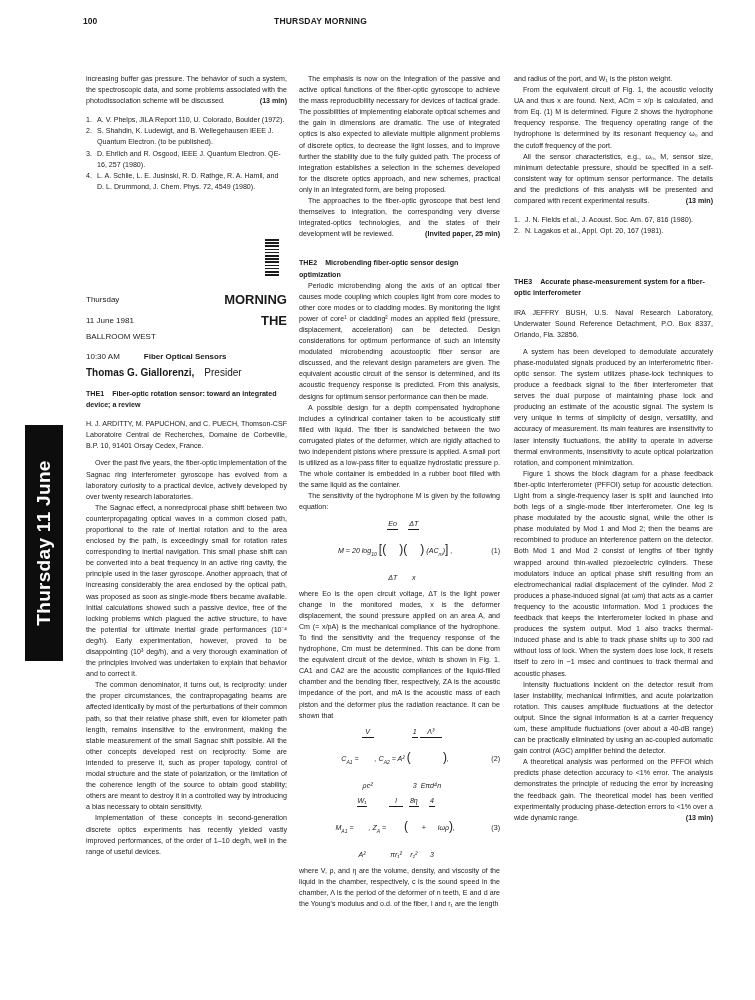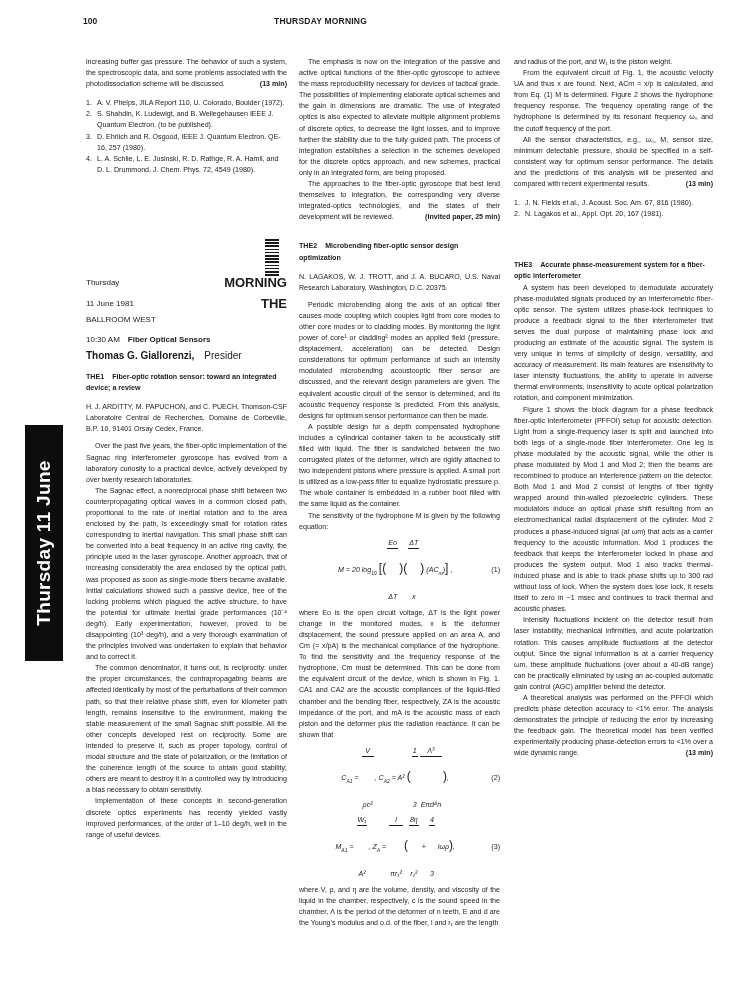--- a/index.html
+++ b/index.html
@@ -1,36 +1,36 @@
 <!DOCTYPE html>
 <html><head>
 <meta charset="utf-8">
 <style>
   html, body { margin: 0; padding: 0; background: #ffffff; }
   body { width: 755px; height: 1000px; position: relative; overflow: hidden;
          font-family: "Liberation Sans", sans-serif; color: #1a1a1a; }
   .page-num { position: absolute; left: 83px; top: 16px; font-size: 8.5px; font-weight: bold; }
   .running-head { position: absolute; left: 0; width: 641px; top: 16px; text-align: center;
                   font-size: 8.5px; font-weight: bold; letter-spacing: 0.2px; }
-  .col { position: absolute; top: 57px; font-size: 7.1px; line-height: 11.1px; text-align: justify; }
+  .col { position: absolute; top: 74px; font-size: 7.1px; line-height: 11.1px; text-align: justify; }
   .col-1 { left: 86px; width: 201px; }
   .col-2 { left: 299px; width: 201px; }
   .col-3 { left: 514px; width: 199px; }
   p { margin: 0; }
   .indent { text-indent: 9px; }
   .dur { float: right; font-weight: bold; }
   .clear { clear: both; }
   ol.refs { margin: 8px 0 0 0; padding: 0; list-style: none; }
   ol.refs li { position: relative; padding-left: 11px; text-align: left; }
   ol.refs li .n { position: absolute; left: 0; }
   .sess-row { display: flex; justify-content: space-between; font-size: 8px; line-height: 12px; margin-top: 9px; }
   .sess-row .r { font-weight: bold; font-size: 13px; padding-left: 12px; }
   .sess-line { font-size: 8px; line-height: 12px; margin-top: 4px; }
   .sess-time { font-size: 8px; line-height: 12px; margin-top: 8px; }
-  .sess-time b { margin-left: 8px; }
+  .sess-time b { margin-left: 24px; }
   .presider { font-size: 10px; line-height: 12px; margin-top: 4px; }
   .presider b { margin-right: 10px; }
   .paper-title { font-weight: bold; margin-top: 10px; text-align: left; }
   .paper-title .code { margin-right: 8px; }
   .authors { margin-top: 8px; margin-bottom: 6px; }
   .barcode { position: absolute; left: 265px; top: 239px; width: 14px; height: 38px;
              background: repeating-linear-gradient(#1a1a1a 0 1.6px, #ffffff 1.6px 3.2px); }
   .side-tab { position: absolute; left: 25px; top: 425px; width: 38px; height: 236px; background: #0d0d0d;
               display: flex; align-items: center; justify-content: center; }
   .side-tab span { color: #ffffff; font-weight: bold; font-size: 19px; white-space: nowrap;
@@ -91,21 +91,20 @@
   <p class="indent">The common denominator, it turns out, is reciprocity:  under the proper circumstances, the contrapropagating beams are affected identically by most of the perturbations of their common path, so that their relative phase shift, even for kilometer path length, remains insensitive to the environment, making the stable measurement of the small Sagnac shift possible.  All the other concepts developed rest on reciprocity.  Some are intended to preserve it, such as proper topology, control of modal structure and the state of polarization, or the limitation of the coherence length of the source to obtain good stability; others are meant to destroy it in a controlled way by introducing a bias necessary to obtain sensitivity.</p>
   <p class="indent">Implementation of these concepts in second-generation discrete optics experiments has recently yielded vastly improved performances, of the order of 1–10 deg/h, well in the range of useful devices.</p>
 </div>
 
 <div class="col col-2">
   <p class="indent">The emphasis is now on the integration of the passive and active optical functions of the fiber-optic gyroscope to achieve the mass reproducibility necessary for devices of tactical grade.  The possibilities of implementing elaborate optical schemes and the gain in dimensions are dramatic. The use of integrated optics is also expected to alleviate multiple alignment problems of discrete optics, to decrease the light losses, and to improve further the stability due to the fully guided path.  The process of integration establishes a selection in the schemes developed for the discrete optics approach, and new schemes, practical only in an integrated form, are being proposed.</p>
   <p class="indent"><span>The approaches to the fiber-optic gyroscope that best lend themselves to integration, the corresponding very diverse integrated-optics technologies, and the states of their development will be reviewed.</span><span class="dur">(Invited paper, 25 min)</span></p>
   <div class="clear"></div>
 
   <p class="paper-title" style="margin-top:18px;"><span class="code">THE2</span><span>Microbending fiber-optic sensor design optimization</span></p>
-  <p class="authors">N. LAGAKOS, W. J. TROTT, and J. A. BUCARO, U.S. Naval Research Laboratory, Washington, D.C. 20375.</p>
   <p class="indent">Periodic microbending along the axis of an optical fiber causes mode coupling which couples light from core modes to other core modes or to cladding modes.  By monitoring the light power of core¹ or cladding² modes an applied field (pressure, displacement, acceleration) can be detected.  Design considerations for optimum performance of such an intensity modulated microbending acoustooptic fiber sensor are discussed, and the relevant design parameters are given.  The equivalent acoustic circuit of the sensor is determined, and its acoustic frequency response is predicted.  From this analysis, designs for optimum sensor performance can then be made.</p>
   <p class="indent">A possible design for a depth compensated hydrophone includes a cylindrical container taken to be acoustically stiff filled with liquid.  The fiber is sandwiched between the two corrugated plates of the deformer, which are rigidly attached to two independent pistons where pressure is applied.  A small port is utilized as a low-pass filter to equalize hydrostatic pressure p.  The whole container is embedded in a rubber boot filled with the same liquid as the container.</p>
   <p class="indent">The sensitivity of the hydrophone M is given by the following equation:</p>
 
   <div class="eq">
     <span class="body">
       M = 20 log<sub>10</sub> <span class="big">[</span><span class="big">(</span><span class="frac">
           <span class="t">Eo</span>
           <span class="b">ΔT</span>
         </span><span class="big">)</span><span class="big">(</span><span class="frac">
@@ -159,18 +158,19 @@
   <p>and radius of the port, and W₁ is the piston weight.</p>
   <p class="indent">From the equivalent circuit of Fig. 1, the acoustic velocity UA and thus x are found.  Next, ACm = x/p is calculated, and from Eq. (1) M is determined. Figure 2 shows the hydrophone frequency response. The frequency operating range of the hydrophone is determined by its resonant frequency ω₀ and the cutoff frequency of the port.</p>
   <p class="indent"><span>All the sensor characteristics, e.g., ω₀, M, sensor size, minimum detectable pressure, should be specified in a self-consistent way for optimum sensor performance.  The details and the predictions of this analysis will be presented and compared with recent experimental results.</span><span class="dur">(13 min)</span></p>
   <div class="clear"></div>
   <ol class="refs">
     <li><span class="n">1.</span><span>J. N. Fields et al., J. Acoust. Soc. Am. 67, 816 (1980).</span></li>
     <li><span class="n">2.</span><span>N. Lagakos et al., Appl. Opt. 20, 167 (1981).</span></li>
   </ol>
 
   <p class="paper-title" style="margin-top:40px;"><span class="code">THE3</span><span>Accurate phase-measurement system for a fiber-optic interferometer</span></p>
+  <p class="authors">IRA JEFFRY BUSH, U.S. Naval Research Laboratory, Underwater Sound Reference Detachment, P.O. Box 8337, Orlando, Fla. 32856.</p>
   <p class="indent">A system has been developed to demodulate accurately phase-modulated signals produced by an interferometric fiber-optic sensor.  The system utilizes phase-lock techniques to produce a feedback signal to the fiber interferometer that serves the dual purpose of maintaining phase lock and producing an estimate of the acoustic signal.  The system is very unique in terms of simplicity of design, versatility, and accuracy of measurement.  Its main features are insensitivity to laser intensity fluctuations, the ability to operate in adverse thermal environments, insensitivity to acute optical polarization rotation, and component minimization.</p>
   <p class="indent">Figure 1 shows the block diagram for a phase feedback fiber-optic interferometer (PFFOI) setup for acoustic detection.  Light from a single-frequency laser is split and launched into both legs of a single-mode fiber interferometer.  One leg is phase modulated by the acoustic signal, while the other is phase modulated by Mod 1 and Mod 2; then the beams are recombined to produce an interference pattern on the detector.  Both Mod 1 and Mod 2 consist of lengths of fiber tightly wrapped around thin-walled piezoelectric cylinders.  These modulators induce an optical phase shift resulting from an electromechanical radial displacement of the cylinder.  Mod 2 produces a phase-induced signal (at ωm) that acts as a carrier frequency to the acoustic information.  Mod 1 produces the feedback that keeps the interferometer locked in phase and produces the system output.  Mod 1 also tracks thermal-induced phase and is able to track phase shifts up to 300 rad without loss of lock.  When the system does lose lock, it resets itself to zero in ~1 msec and continues to track thermal and acoustic phases.</p>
   <p class="indent">Intensity fluctuations incident on the detector result from laser instability, mechanical infirmities, and acute polarization rotation.  This causes amplitude fluctuations at the detector output.  Since the signal information is at a carrier frequency ωm, these amplitude fluctuations (over about a 40-dB range) can be practically eliminated by using an ac-coupled automatic gain control (AGC) amplifier behind the detector.</p>
   <p class="indent"><span>A theoretical analysis was performed on the PFFOI which predicts phase detection accuracy to &lt;1% error.  The analysis demonstrates the principle of reducing the error by increasing the feedback gain.  The theoretical model has been verified experimentally producing phase-detection errors to &lt;1% over a wide dynamic range.</span><span class="dur">(13 min)</span></p>
   <div class="clear"></div>
 </div>
 
 </body></html>

